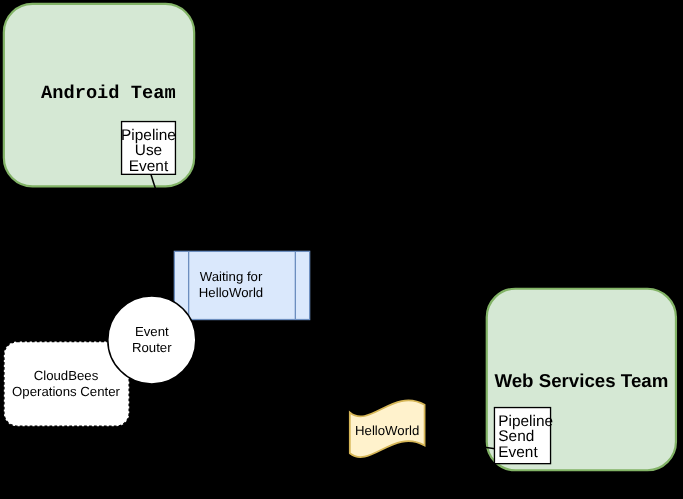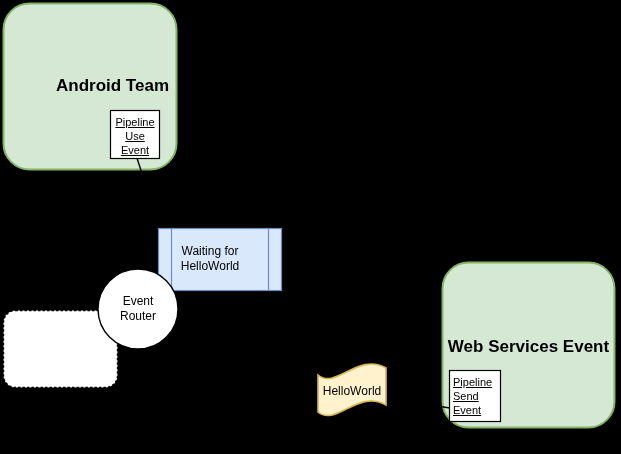--- a/index.html
+++ b/index.html
@@ -29,28 +29,27 @@
     line-height: 15px;
     z-index: 2;
     pointer-events: none;
   }
   .lbl.title {
     font-weight: bold;
     font-size: 17px;
     line-height: 20px;
   }
   .lbl.small {
-    font-size: 11px;
+    font-size: 14px;
     line-height: 14px;
-    text-decoration: underline;
   }
   .lbl.left-align {
     text-align: left;
   }
-  #android-label    { left: 15px;   top: 76px;  width: 195px; }
+  #android-label    { left: 1px;   top: 76px;  width: 195px; font-family: Liberation Mono, monospace; }
   #web-label        { left: 442px; top: 337px; width: 173px; }
   #waiting-label    { left: 159px; top: 244px; width: 102px; }
   #router-label     { left: 98px;  top: 294px; width: 80px;  }
   #cloudbees-label  { left: 3px;   top: 334px; width: 114px; }
   #hello-label      { left: 316px; top: 384px; width: 72px;  }
   #use-label        { left: 110px; top: 115px; width: 50px;  }
   #send-label       { left: 453px; top: 375px; width: 48px;  }
 </style>
 </head>
 <body>
@@ -79,28 +78,30 @@
 
     <path d="M318,375 C336,390 358,352 386,368 L386,405 C358,389 336,427 318,412 Z" stroke-width="1.6" fill="#fff2cc" stroke="#d6b656"></path>
 
     <rect x="110.5" y="110.5" width="49" height="48" stroke-width="1.2" fill="#ffffff" stroke="#000000"></rect>
 
     <rect x="449.5" y="370.5" width="51" height="51" stroke-width="1.2" fill="#ffffff" stroke="#000000"></rect>
   </svg>
 
   <div id="android-label" class="lbl title">Android Team</div>
 
-  <div id="web-label" class="lbl title">Web Services Event</div>
+  <div id="web-label" class="lbl title">Web Services Team</div>
 
   <div id="waiting-label" class="lbl">Waiting for
 HelloWorld</div>
 
   <div id="router-label" class="lbl">Event
 Router</div>
 
+  <div id="cloudbees-label" class="lbl">CloudBees
+Operations Center</div>
 
   <div id="hello-label" class="lbl">HelloWorld</div>
 
   <div id="use-label" class="lbl small">Pipeline
 Use
 Event</div>
 
   <div id="send-label" class="lbl small left-align">Pipeline
 Send
 Event</div>

